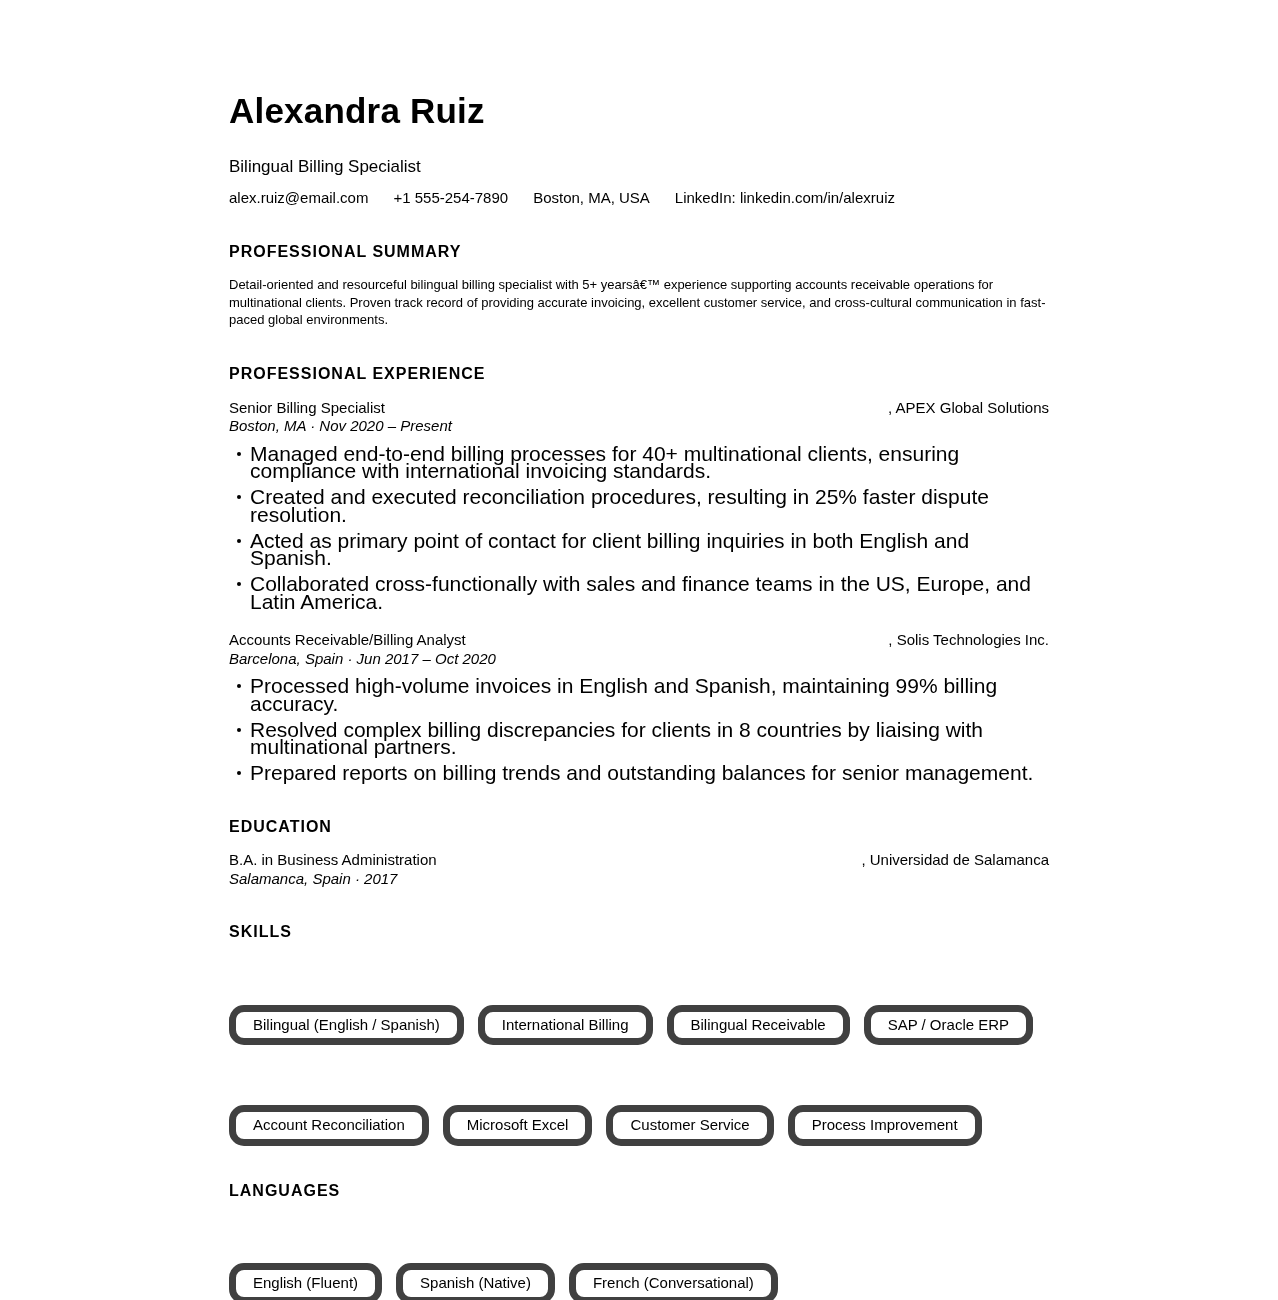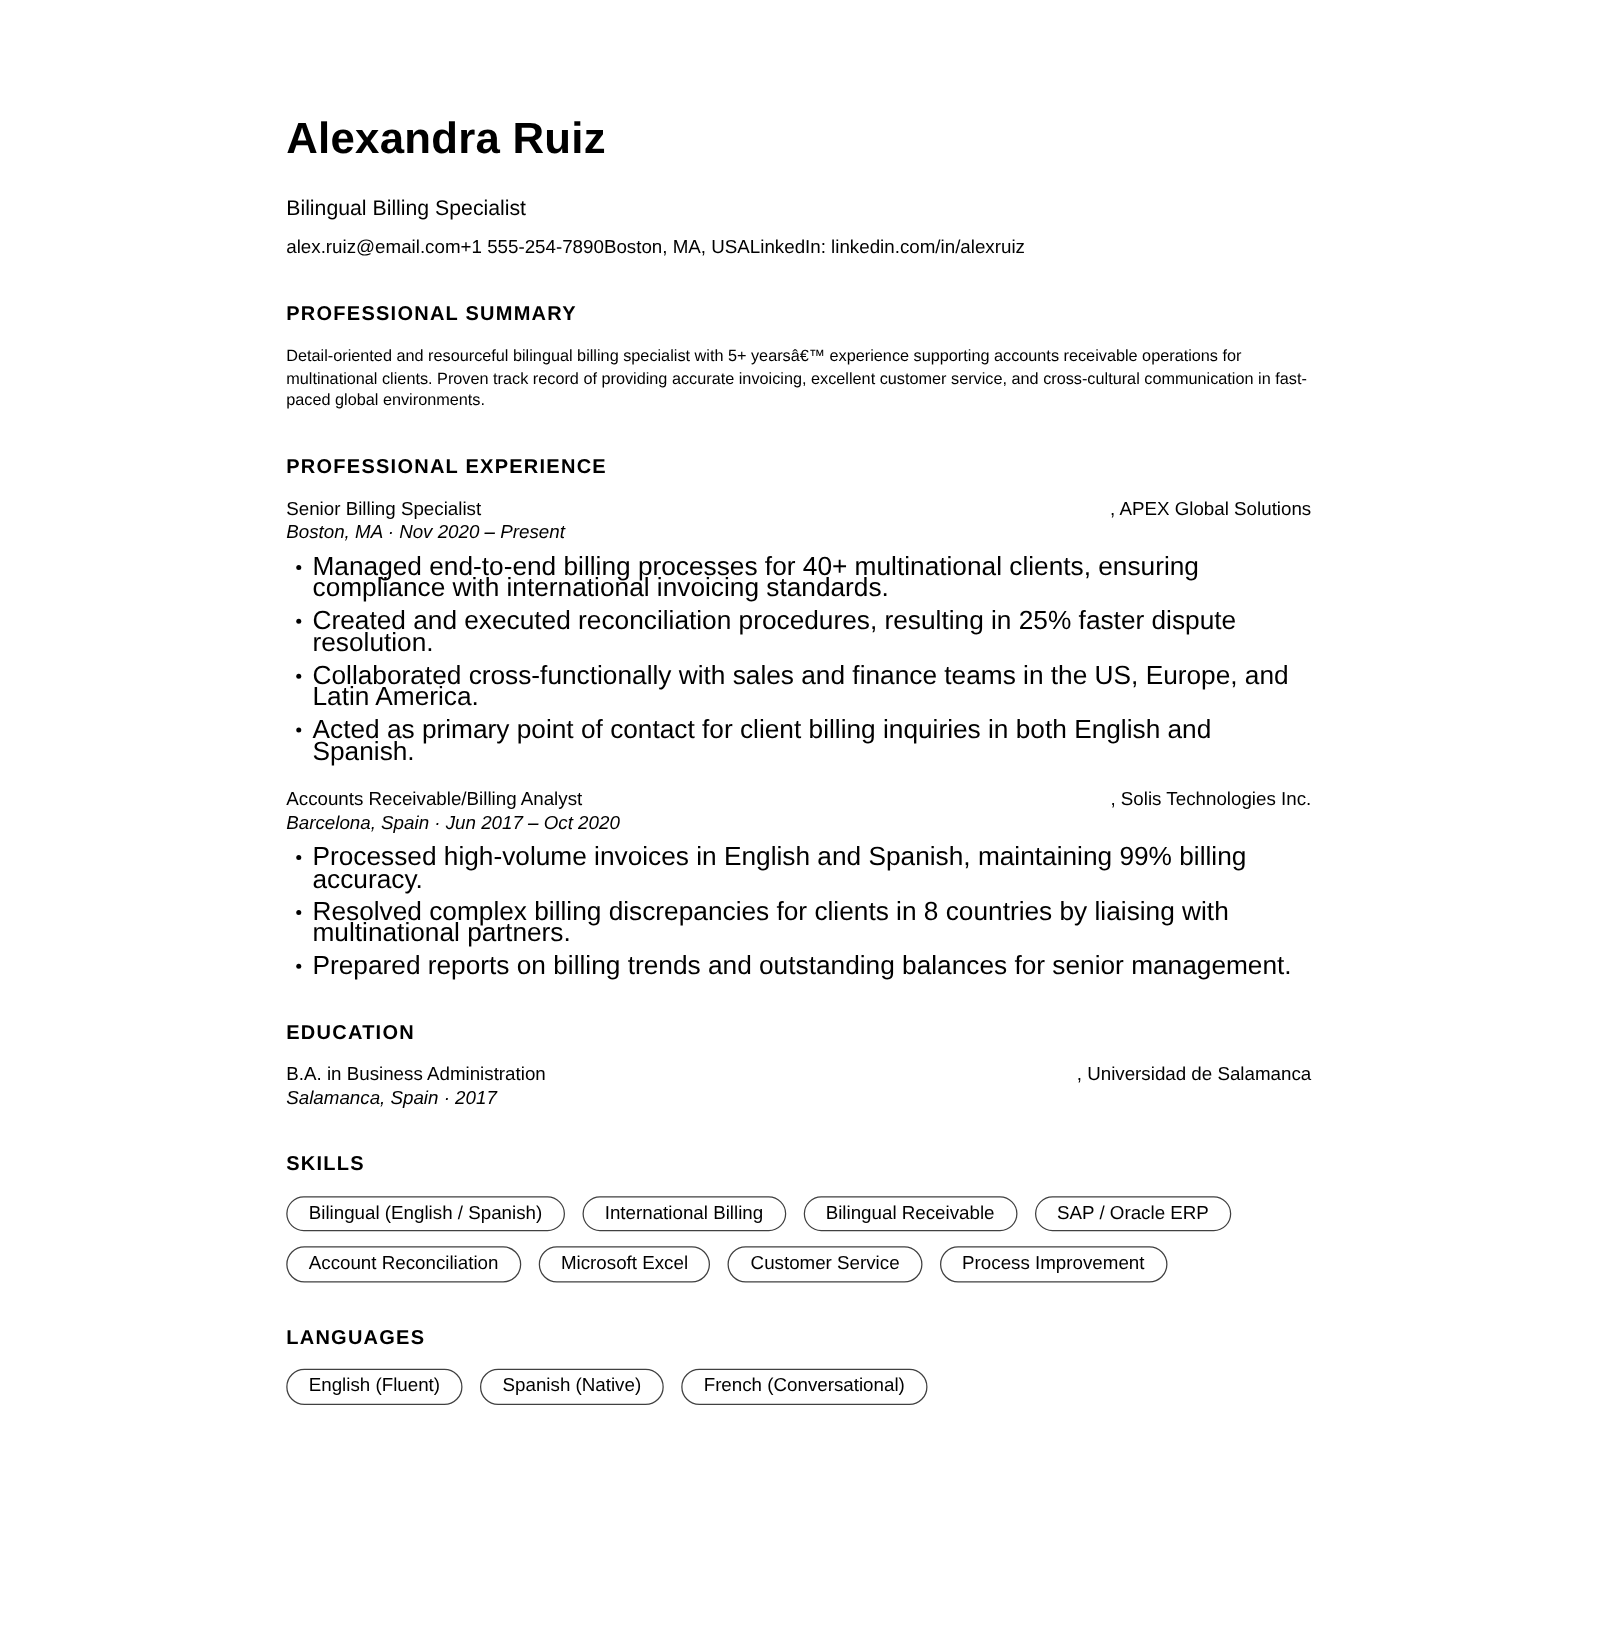--- a/index.html
+++ b/index.html
@@ -24,20 +24,21 @@
     margin: 0;
     letter-spacing: 0.2px;
   }
   .subtitle {
     font-size: 17px;
     margin-top: 26px;
     line-height: 1.2;
   }
   .contact {
     display: flex;
+    gap: 25px;
     font-size: 15px;
     margin-top: 12px;
     line-height: 1.2;
   }
   .section-heading {
     font-size: 16px;
     font-weight: bold;
     letter-spacing: 1px;
     margin: 36px 0 16px 0;
     line-height: 1.1;
@@ -86,27 +87,28 @@
     background: #000;
   }
   .pills {
     display: flex;
     flex-wrap: wrap;
     gap: 12px 14px;
     margin-top: 15px;
   }
   .pill {
     display: inline-block;
-    border: 1px solid #404040;
+    border: 7px solid #404040;
     border-radius: 15px;
     padding: 4px 17px 5px 17px;
     font-size: 15px;
     line-height: 17.5px;
     white-space: nowrap;
     background: #ffffff;
+    margin-top: 48px;
   }
 </style>
 </head>
 <body>
 
 <div class="page">
 
   <h1 class="name">Alexandra Ruiz</h1>
   <div class="subtitle">Bilingual Billing Specialist</div>
   <div class="contact">
@@ -123,22 +125,22 @@
 
   <div class="job">
     <div class="entry-header">
       <span>Senior Billing Specialist</span>
       <span>, APEX Global Solutions</span>
     </div>
     <div class="entry-meta">Boston, MA · Nov 2020 – Present</div>
     <ul class="bullets">
       <li>Managed end-to-end billing processes for 40+ multinational clients, ensuring compliance with international invoicing standards.</li>
       <li>Created and executed reconciliation procedures, resulting in 25% faster dispute resolution.</li>
+      <li>Acted as primary point of contact for client billing inquiries in both English and Spanish.</li>
       <li>Collaborated cross-functionally with sales and finance teams in the US, Europe, and Latin America.</li>
-      <li>Acted as primary point of contact for client billing inquiries in both English and Spanish.</li>
     </ul>
   </div>
 
   <div class="job">
     <div class="entry-header">
       <span>Accounts Receivable/Billing Analyst</span>
       <span>, Solis Technologies Inc.</span>
     </div>
     <div class="entry-meta">Barcelona, Spain · Jun 2017 – Oct 2020</div>
     <ul class="bullets">

